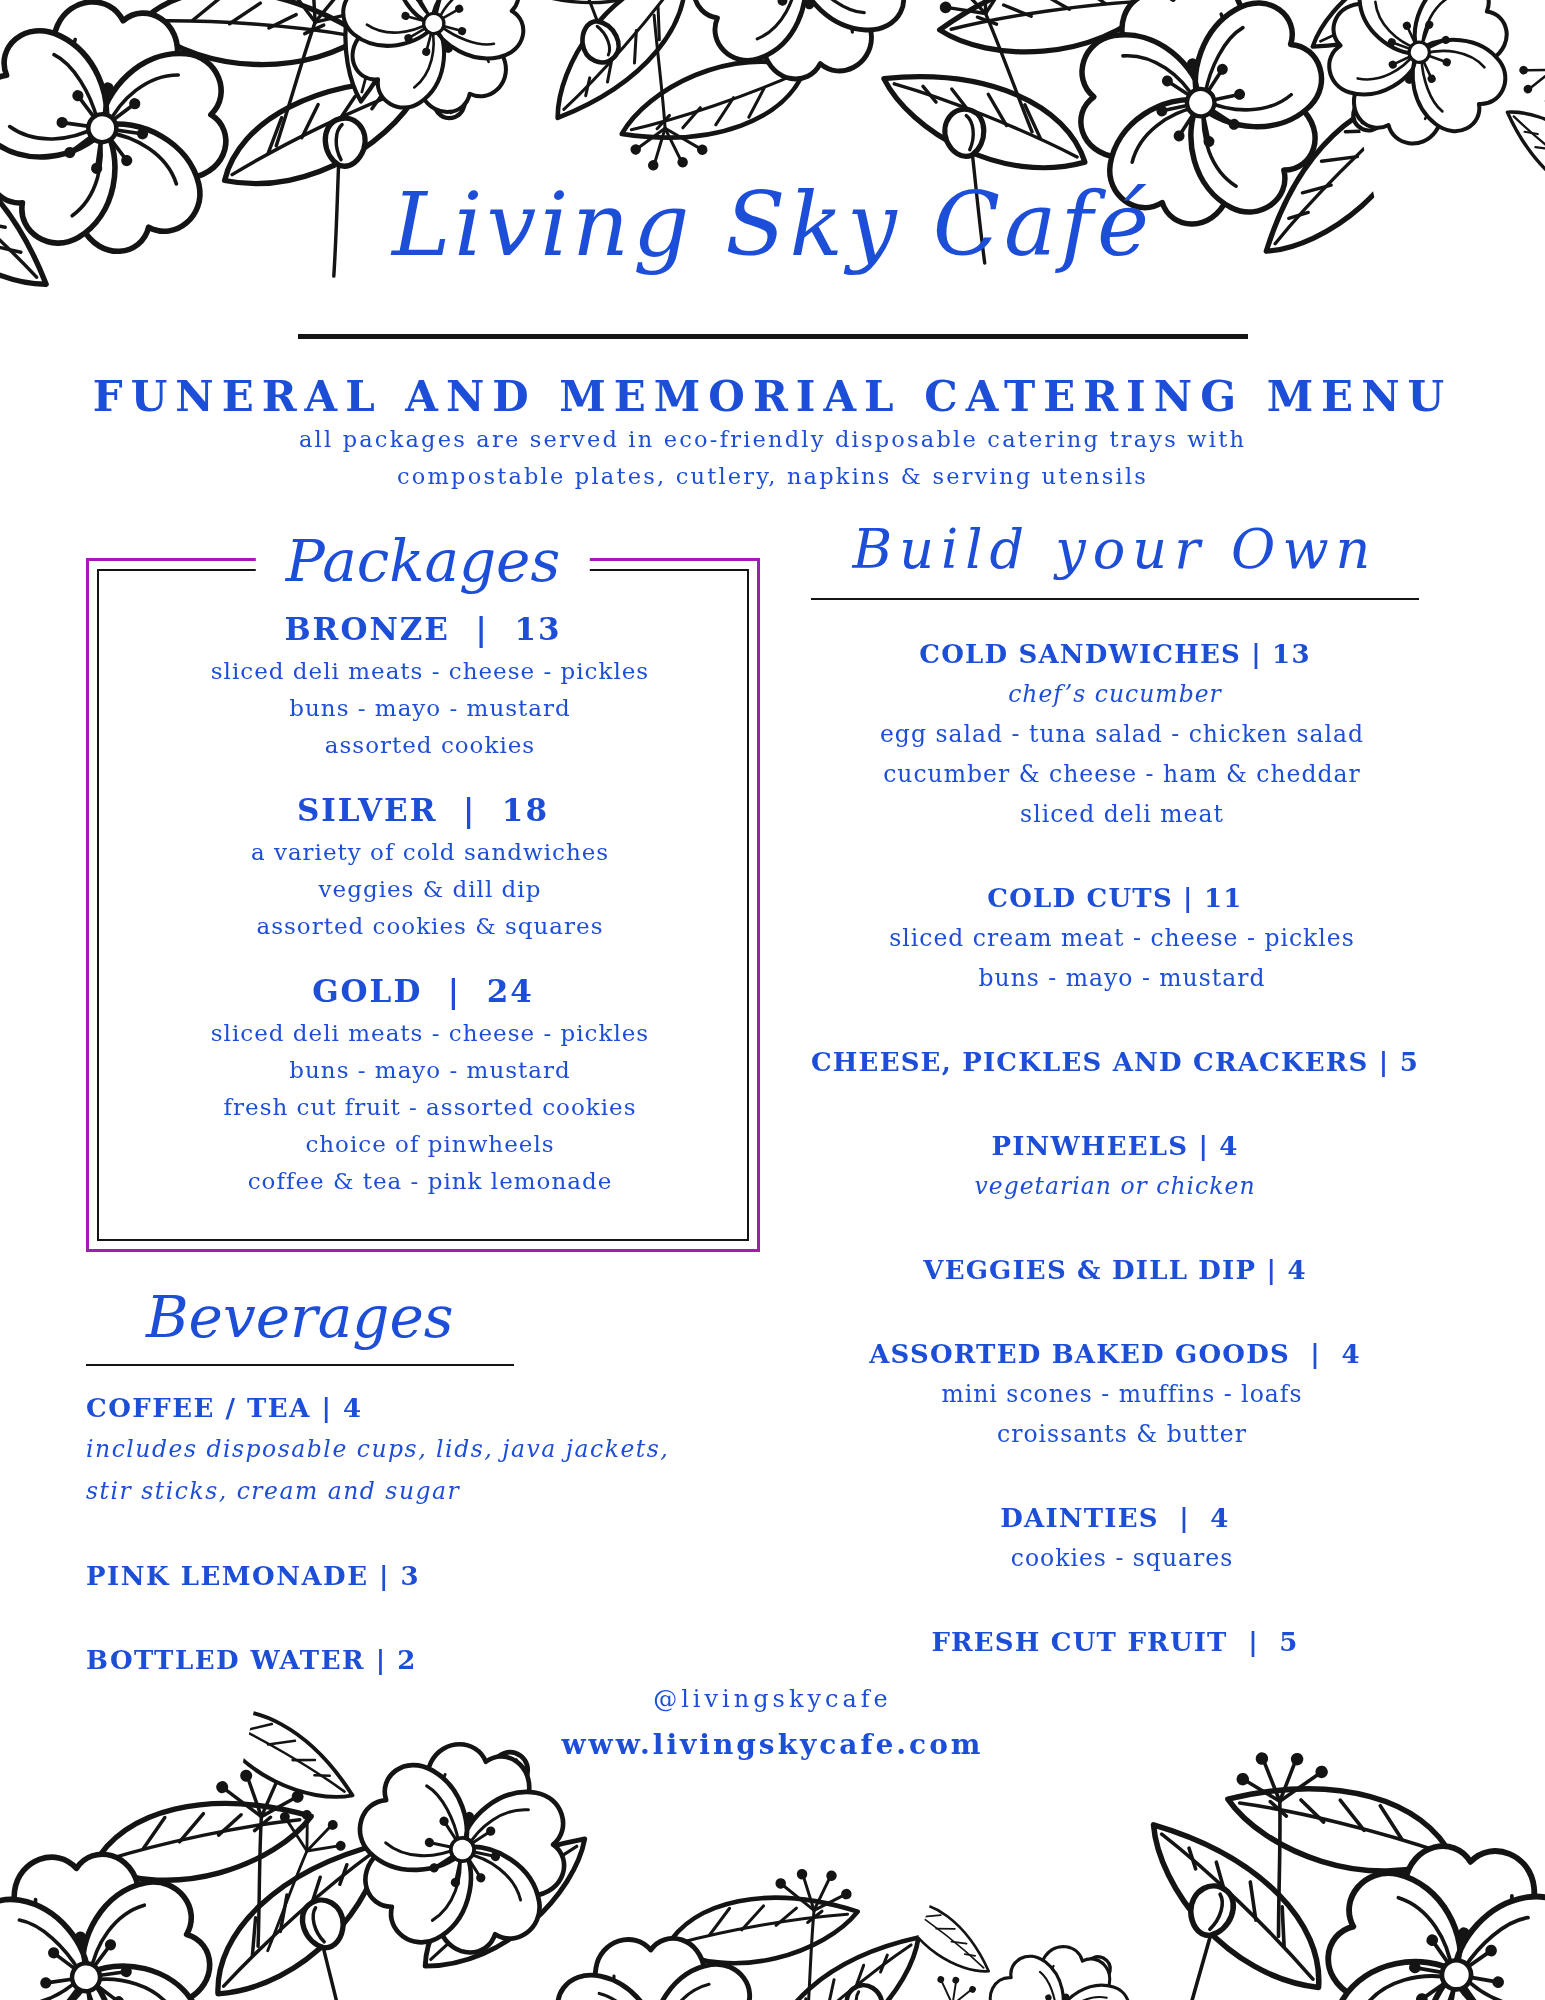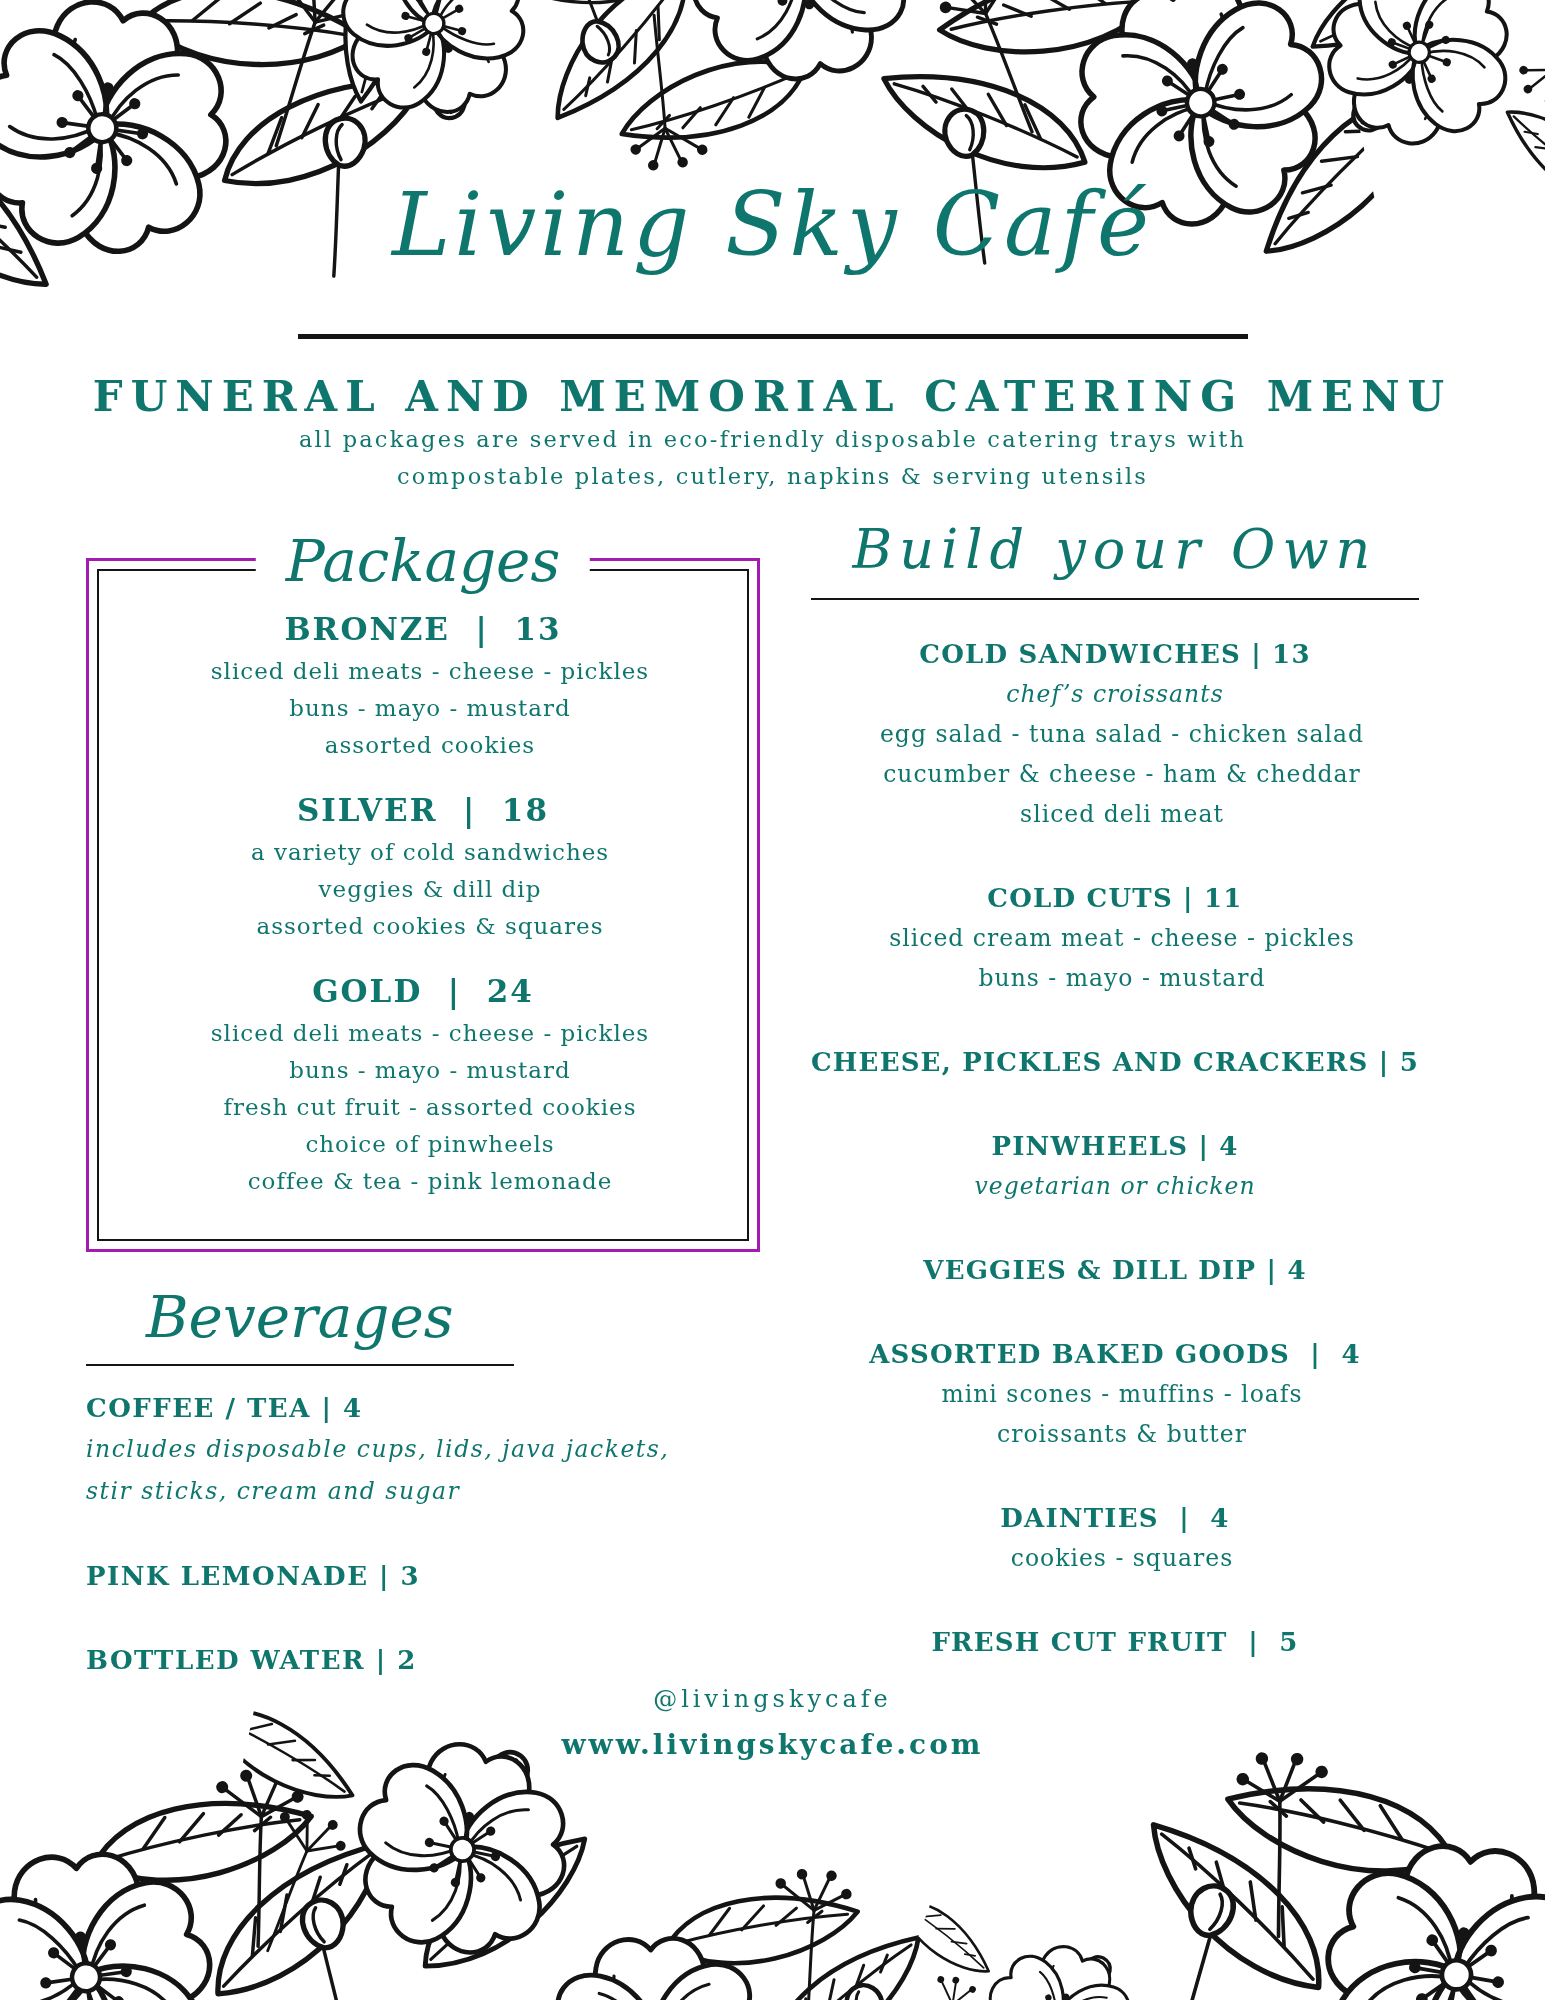--- a/index.html
+++ b/index.html
@@ -1,18 +1,18 @@
 <!DOCTYPE html>
 <html><head>
 <meta charset="utf-8">
 <style>
   html,body{margin:0;padding:0;background:#e8e8e8;}
   .page{
     position:relative;width:1545px;height:2000px;margin:0 auto;
-    background:#ffffff;overflow:hidden;color:#0f766e;
+    background:#ffffff;overflow:hidden;color:#1d4ed8;
     font-family:"DejaVu Serif", serif;
   }
   .layer-content{position:absolute;inset:0;z-index:2;pointer-events:none;}
   .script{font-family:"DejaVu Serif", cursive;font-style:italic;}
   
   .page-title{position:absolute;top:160px;left:0;width:100%;text-align:center;
     font-size:88px;line-height:130px;letter-spacing:4px;}
   .divider{position:absolute;top:334px;left:50%;width:950px;margin-left:-475px;height:5px;background:#141414;}
   .menu-heading{position:absolute;top:372px;left:0;width:100%;text-align:center;
     font-weight:700;font-size:42px;letter-spacing:8px;white-space:nowrap;}
@@ -211,21 +211,21 @@
           <div class="bev-label">BOTTLED WATER | 2</div>
         </div>
       </div>
     </div>
 
     <div class="byo">
       <div class="byo-header script">Build your Own</div>
       <div class="byo-items">
         <div class="byo-group">
           <div class="byo-label">COLD SANDWICHES | 13</div>
-          <div class="byo-note">chef’s croissants</div>
+          <div class="byo-note">chef’s cucumber</div>
           <div class="menu-line">egg salad - tuna salad - chicken salad</div>
           <div class="menu-line">cucumber &amp; cheese - ham &amp; cheddar</div>
           <div class="menu-line">sliced deli meat</div>
         </div>
         <div class="byo-group">
           <div class="byo-label">COLD CUTS | 11</div>
           <div class="menu-line">sliced cream meat - cheese - pickles</div>
           <div class="menu-line">buns - mayo - mustard</div>
         </div>
         <div class="byo-group">

